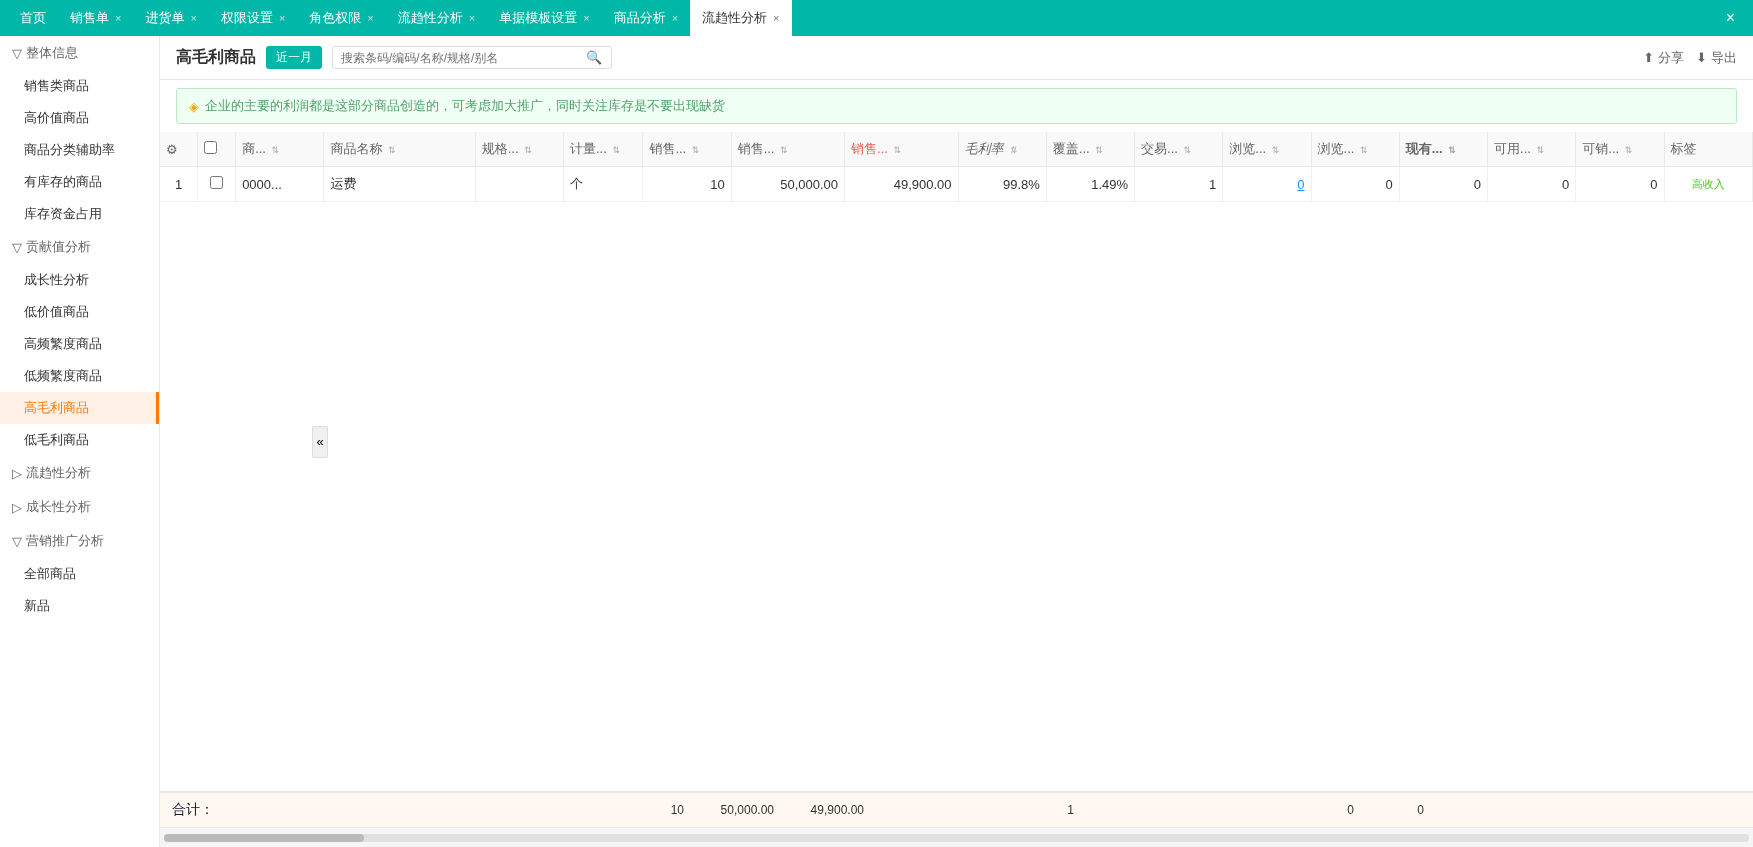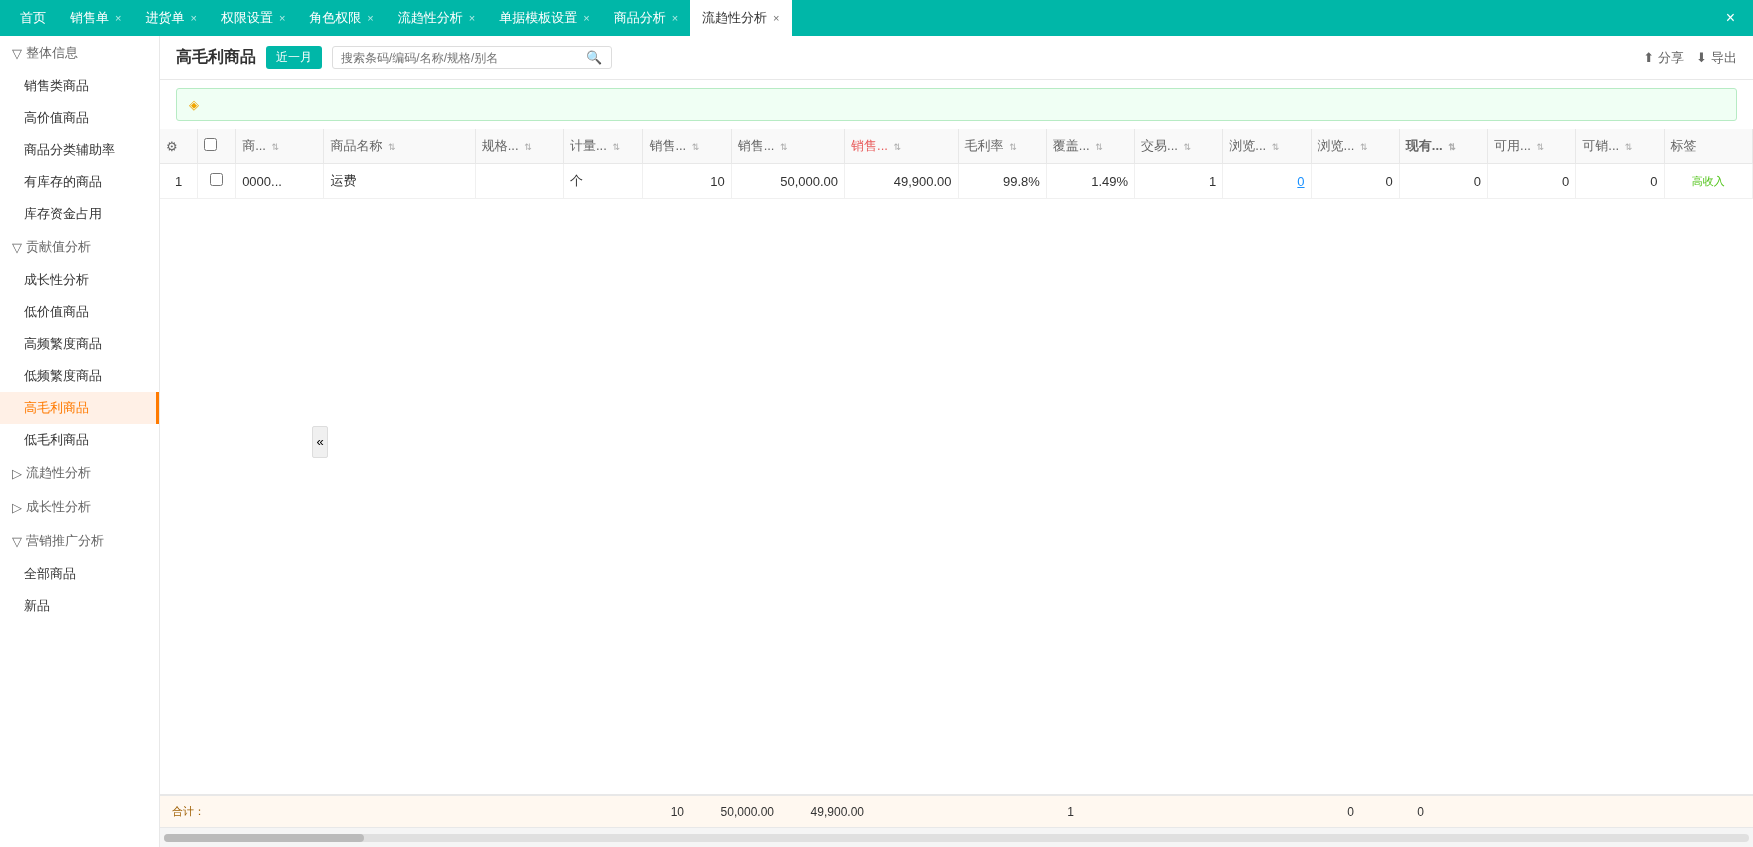--- a/index.html
+++ b/index.html
@@ -232,22 +232,22 @@
       display: flex;
       align-items: center;
       padding: 8px 0;
       position: absolute;
       bottom: 20px;
       left: 0;
       right: 0;
     }
     .footer-label {
       padding: 0 12px;
-      color: #a16207;
-      font-size: 11px;
+      color: #0f172a;
+      font-size: 14px;
       min-width: 120px;
     }
     .footer-cells {
       display: flex;
       flex: 1;
     }
     .footer-cell {
       padding: 0 6px;
       color: #333;
       font-size: 12px;
@@ -416,20 +416,21 @@
         </div>
         <div class="action-btn">
           <span>⬇</span>
           <span>导出</span>
         </div>
       </div>
     </div>
 
     <div class="info-banner">
       <span style="color:#f0a500;">◈</span>
+      <span>企业的主要的利润都是这部分商品创造的，可考虑加大推广，同时关注库存是不要出现缺货</span>
     </div>
 
     <div class="table-container">
       <table>
         <thead>
           <tr>
             <th style="width:30px;">⚙</th>
             <th style="width:30px;">
               <input type="checkbox" style="">
             </th>
@@ -454,21 +455,21 @@
               <span class="sort-icon">⇅</span>
             </th>
             <th style="width:90px;">
               <span>销售...</span>
               <span class="sort-icon">⇅</span>
             </th>
             <th style="width:90px; color:#e85c5c;">
               <span>销售...</span>
               <span class="sort-icon">⇅</span>
             </th>
-            <th style="width:70px;">
+            <th style="width:70px;font-style:italic;">
               <span>毛利率</span>
               <span class="sort-icon">⇅</span>
             </th>
             <th style="width:70px;margin-left:36px;">
               <span>覆盖...</span>
               <span class="sort-icon">⇅</span>
             </th>
             <th style="width:70px;">
               <span>交易...</span>
               <span class="sort-icon">⇅</span>

